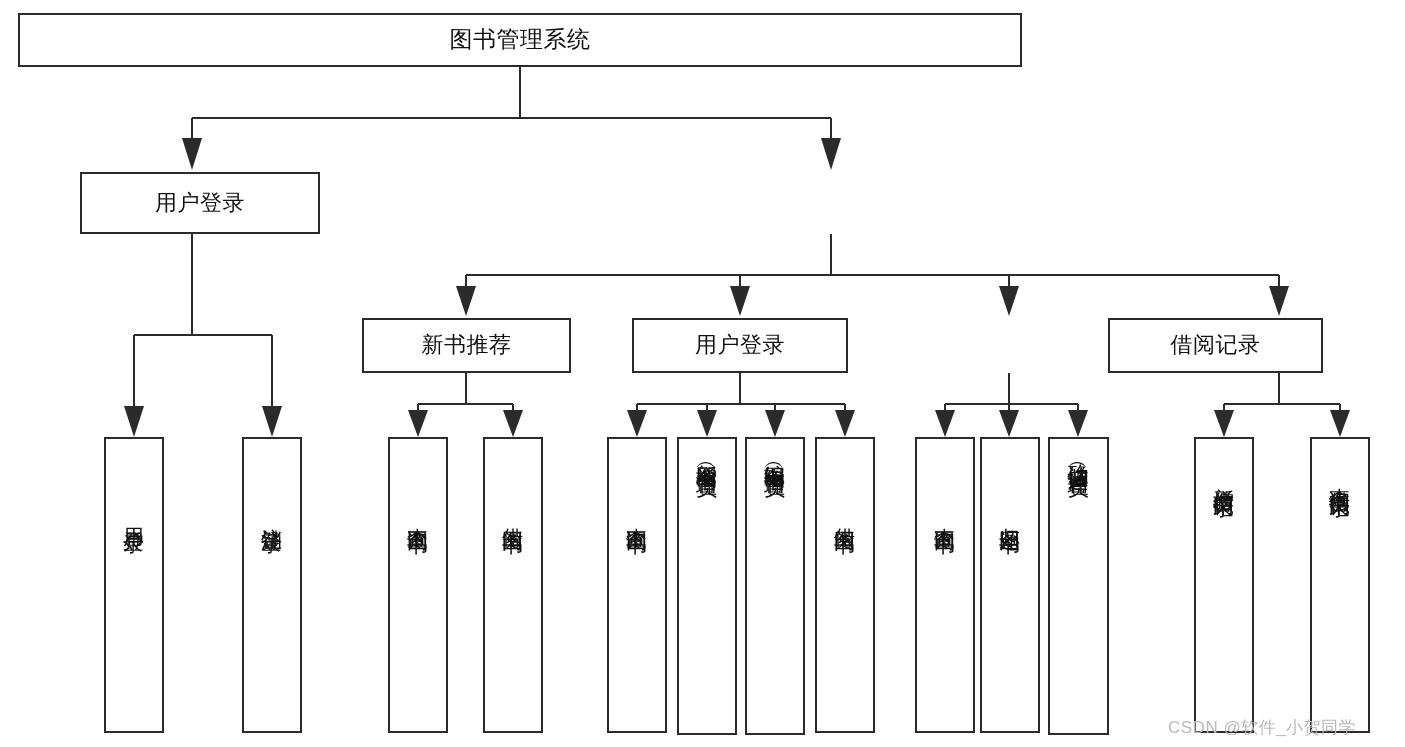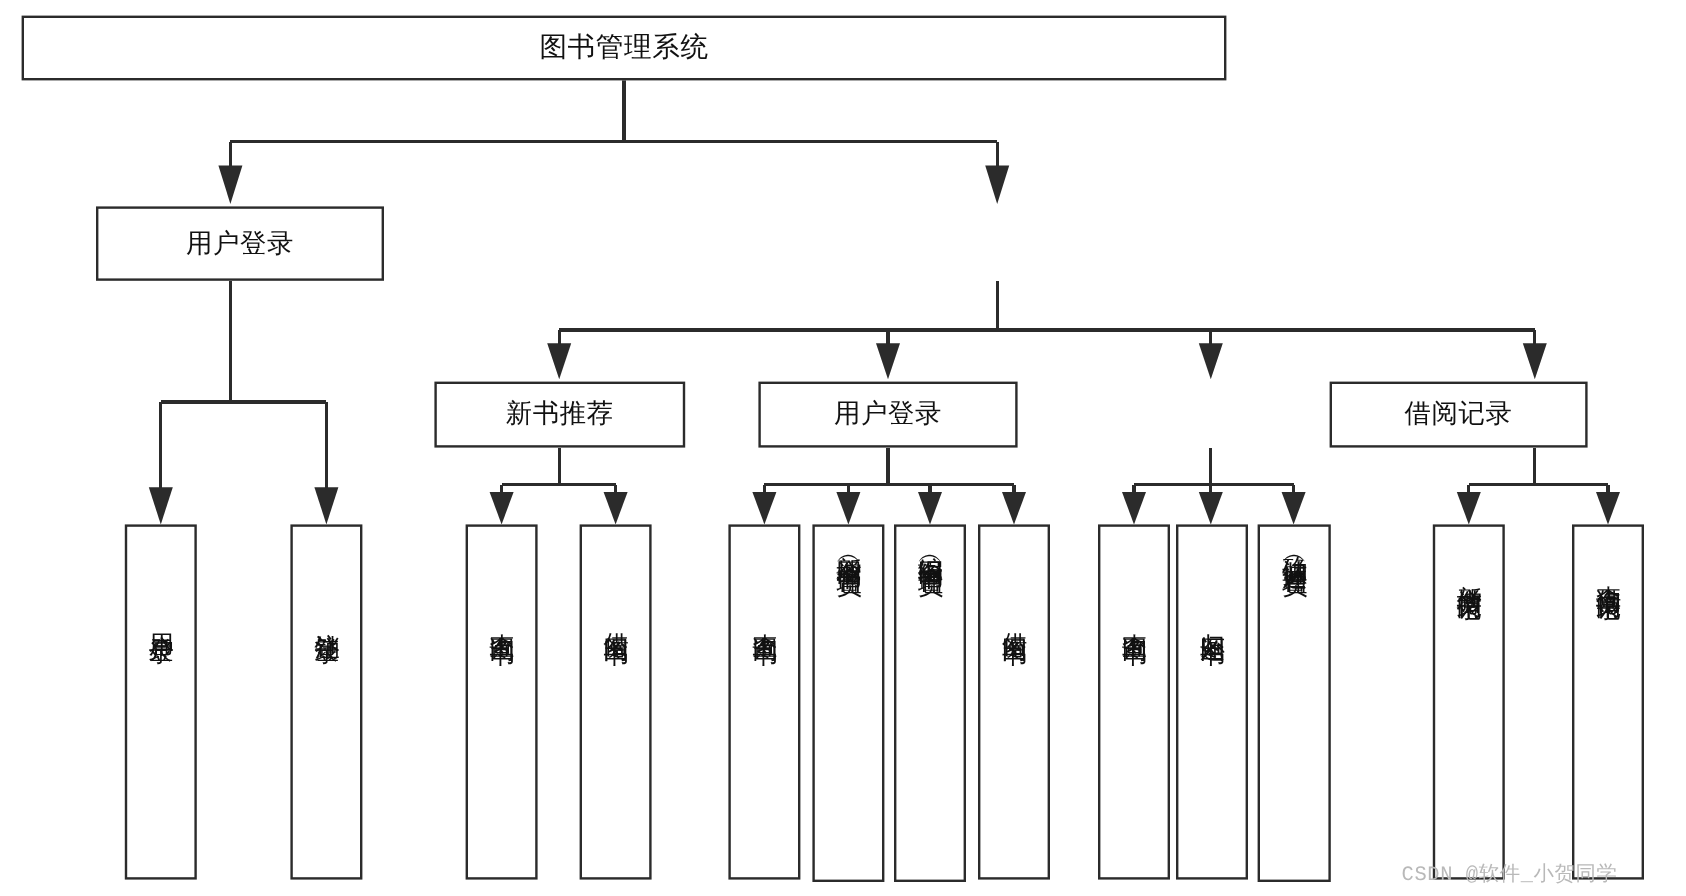--- a/index.html
+++ b/index.html
@@ -210,15 +210,15 @@
     <span class="node-label">确认归还（管理员）</span>
   </div>
 
   <div class="node v" style="left:1194px; top:437px; width:60px; height:296px; padding-top:32px;">
     <span class="node-label">新增借阅记录</span>
   </div>
   <div class="node v" style="left:1310px; top:437px; width:60px; height:296px; padding-top:32px;">
     <span class="node-label">查询借阅记录</span>
   </div>
 
-  <div class="watermark" style="left:1168px; top:716px;font-family:Liberation Mono, monospace;">CSDN @软件_小贺同学</div>
+  <div class="watermark" style="left:1168px; top:716px;">CSDN @软件_小贺同学</div>
 
 </div>
 
 </body></html>

